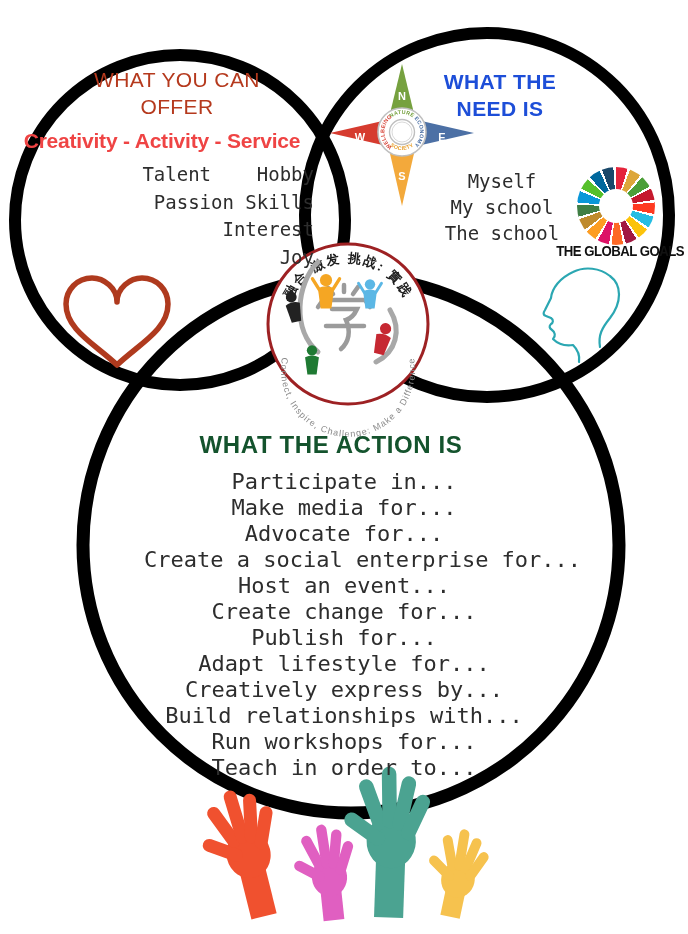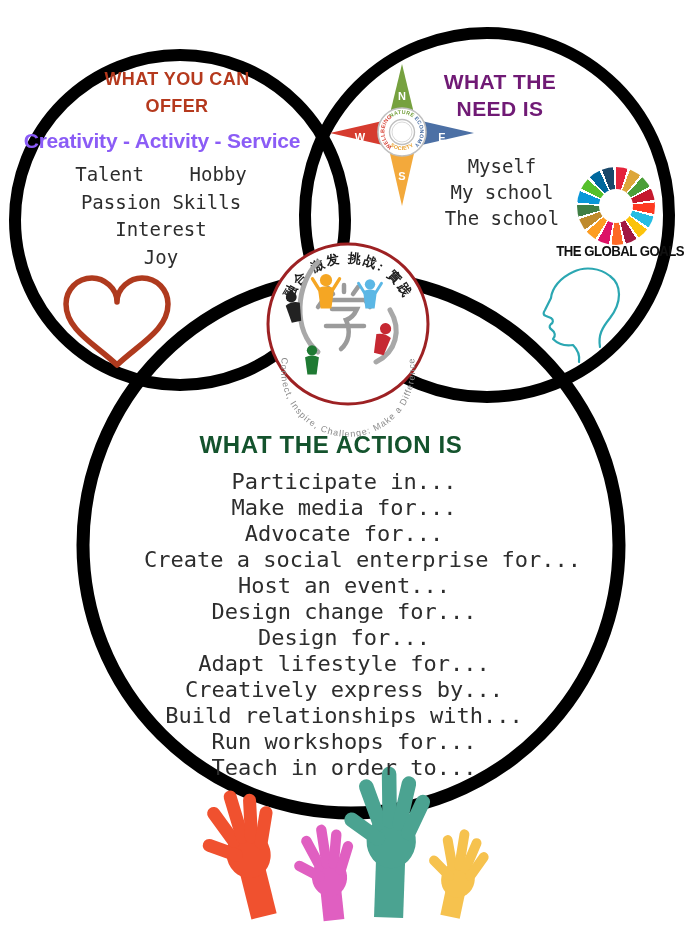--- a/index.html
+++ b/index.html
@@ -1,23 +1,23 @@
 <!DOCTYPE html>
 <html><head>
 <meta charset="utf-8">
 <style>
   html,body{margin:0;padding:0;background:#ffffff;}
   .canvas{position:relative;width:688px;height:934px;background:#fff;overflow:hidden;
           font-family:"Liberation Sans", sans-serif;}
   .layer{position:absolute;left:0;top:0;}
   .txt{position:absolute;text-align:center;}
-  .h-red{color:#B5391D;font-weight:bold;font-size:18px;line-height:27px;letter-spacing:.4px;}
-  .h-teal{color:#701a75;font-weight:bold;font-size:21px;line-height:27px;letter-spacing:.4px;}
+  .h-red{color:#B5391D;font-weight:normal;font-size:21px;line-height:27px;letter-spacing:.4px;}
+  .h-teal{color:#1d4ed8;font-weight:bold;font-size:21px;line-height:27px;letter-spacing:.4px;}
   .h-green{color:#14532d;font-weight:bold;font-size:24px;letter-spacing:.6px;white-space:nowrap;}
-  .sub-bold{color:#8b5cf6;font-weight:bold;font-size:21px;white-space:nowrap;letter-spacing:-0.2px;}
+  .sub-bold{color:#ef4444;font-weight:bold;font-size:21px;white-space:nowrap;letter-spacing:-0.2px;}
   .mono{font-family:"DejaVu Sans Mono", monospace;color:#2d2d2d;}
   .mono .line{white-space:pre;display:block;}
   .offer-keys{font-size:19px;line-height:27.5px;}
   .need-list{font-size:19px;line-height:26px;}
   .action-list{font-size:22px;line-height:26px;}
   
   .sdg-ring{position:absolute;left:577px;top:167px;width:78px;height:78px;border-radius:50%;
     background:conic-gradient(
       #E5243B 0deg 17.2deg,#fff 17.2deg 21.2deg,
       #DDA63A 21.2deg 38.4deg,#fff 38.4deg 42.4deg,
@@ -175,47 +175,47 @@
         <line x1="-11" y1="-22" x2="-24" y2="-54"></line>
         <line x1="-2" y1="-24" x2="-4" y2="-66"></line>
         <line x1="7" y1="-22" x2="14" y2="-58"></line>
         <line x1="15" y1="-14" x2="27" y2="-42"></line>
       </g>
     </g>
   </svg>
 
   <div class="txt h-red" style="left:92px;top:66px;width:170px;">WHAT YOU CAN OFFER</div>
   <div class="txt sub-bold" style="left:12px;top:129px;width:300px;">Creativity - Activity - Service</div>
-  <div class="txt mono offer-keys" style="left:16px;top:161px;width:290px;">
+  <div class="txt mono offer-keys" style="left:24px;top:161px;width:290px;text-align:right;">
     <span class="line">Talent    Hobby</span>
     <span class="line">Passion Skills</span>
     <span class="line">Interest</span>
     <span class="line">Joy</span>
   </div>
 
   <div class="txt h-teal" style="left:415px;top:68px;width:170px;">WHAT THE NEED IS</div>
-  <div class="txt mono need-list" style="left:382px;top:153px;width:240px;">
+  <div class="txt mono need-list" style="left:382px;top:168px;width:240px;">
     <span class="line">Myself</span>
     <span class="line">My school</span>
     <span class="line">The school</span>
   </div>
   <div class="sdg-ring">
     <div class="sdg-hole"></div>
   </div>
   <div class="sdg-label">THE GLOBAL GOALS</div>
 
   <div class="txt h-green" style="left:166px;top:431px;width:330px;">WHAT THE ACTION IS</div>
   <div class="txt mono action-list" style="left:144px;top:469px;width:400px;">
     <span class="line">Participate in...</span>
     <span class="line">Make media for...</span>
     <span class="line">Advocate for...</span>
     <span class="line">Create a social enterprise for...</span>
     <span class="line">Host an event...</span>
-    <span class="line">Design change for...</span>
-    <span class="line">Design for...</span>
+    <span class="line">Create change for...</span>
+    <span class="line">Publish for...</span>
     <span class="line">Adapt lifestyle for...</span>
     <span class="line">Creatively express by...</span>
     <span class="line">Build relationships with...</span>
     <span class="line">Run workshops for...</span>
     <span class="line">Teach in order to...</span>
   </div>
 
 </div>
 
 </body></html>

